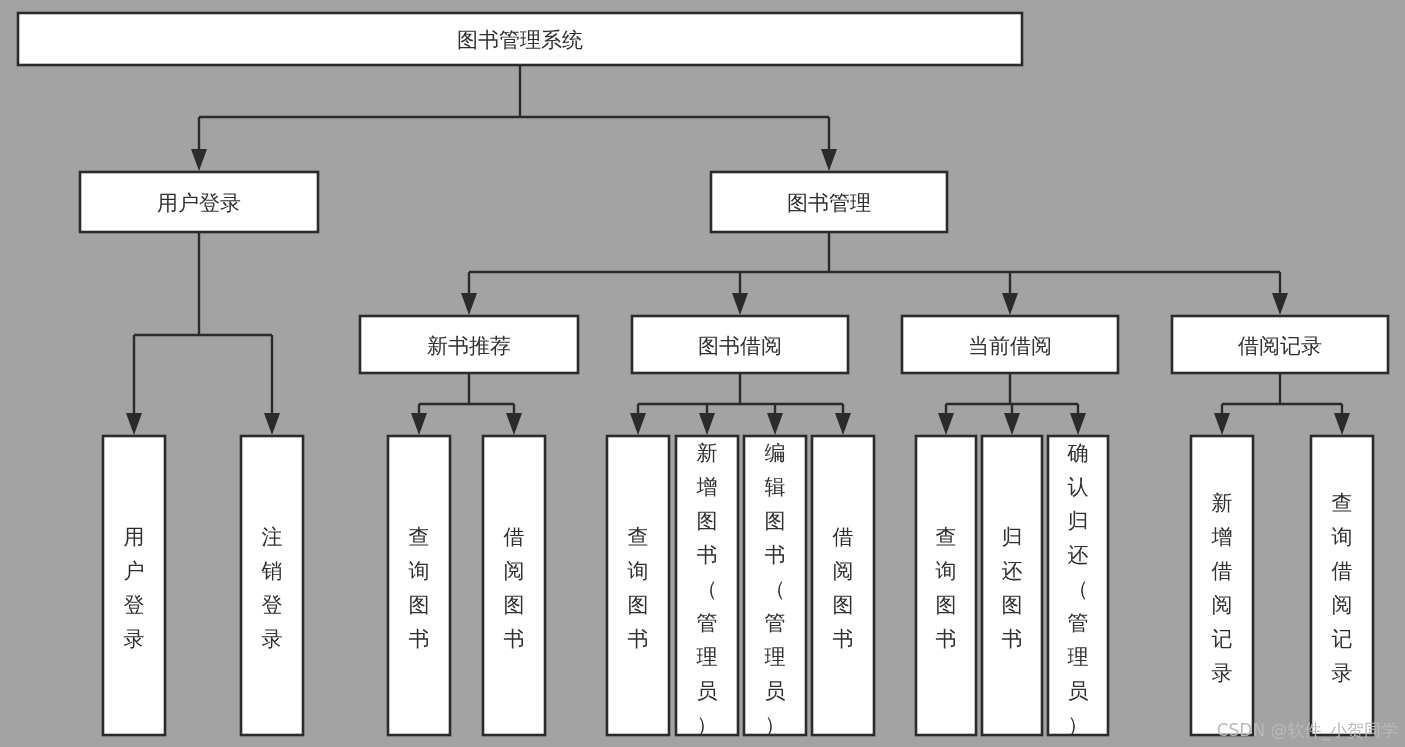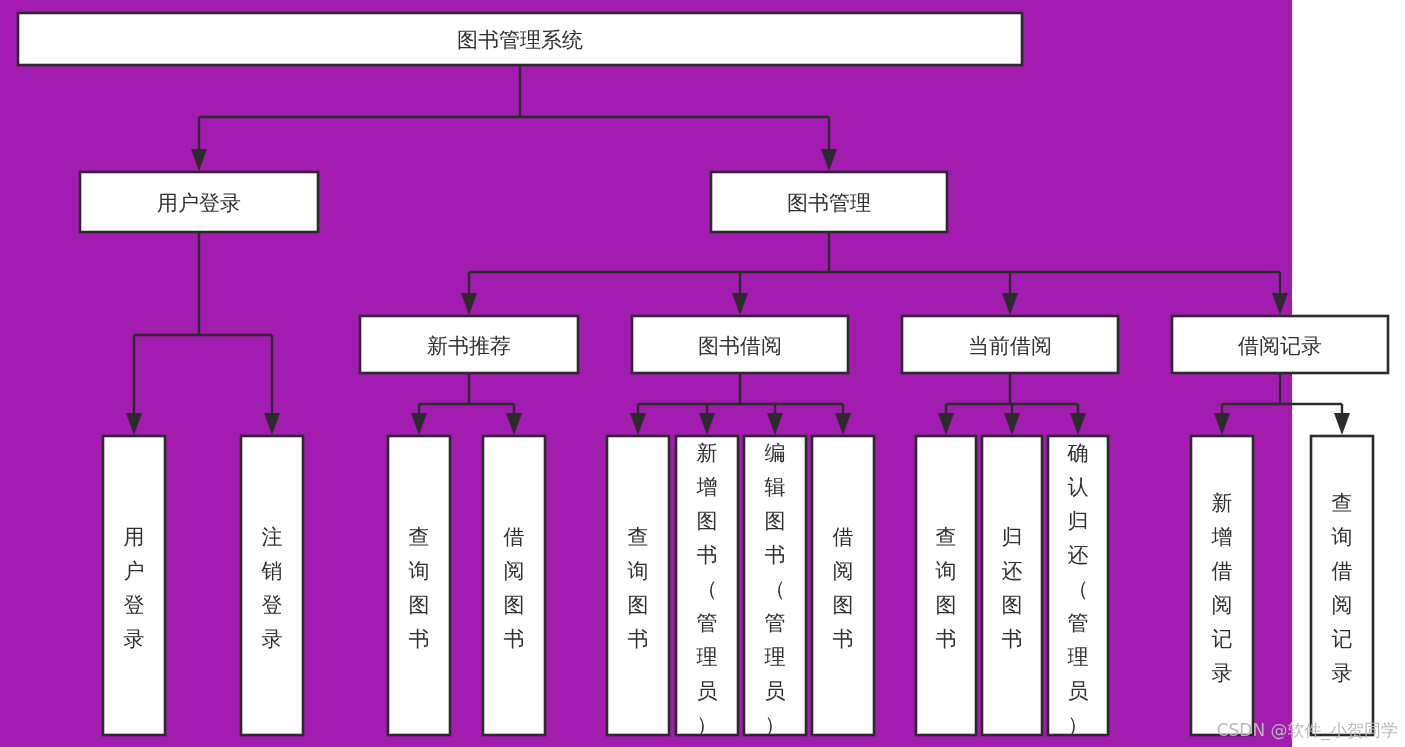--- a/index.html
+++ b/index.html
@@ -9,23 +9,23 @@
     background: #ffffff;
   }
   body {
     width: 1405px;
     height: 747px;
     overflow: hidden;
     font-family: "DejaVu Sans", "Liberation Sans", sans-serif;
   }
   #diagram-root {
     position: relative;
-    width: 1292px;
+    width: 1405px;
     height: 747px;
-    background: #a21caf;
+    background: #a3a3a3;
   }
   svg#tree-svg {
     position: absolute;
     top: 0;
     left: 0;
     width: 1405px;
     height: 747px;
     display: block;
   }
   .node-box {

